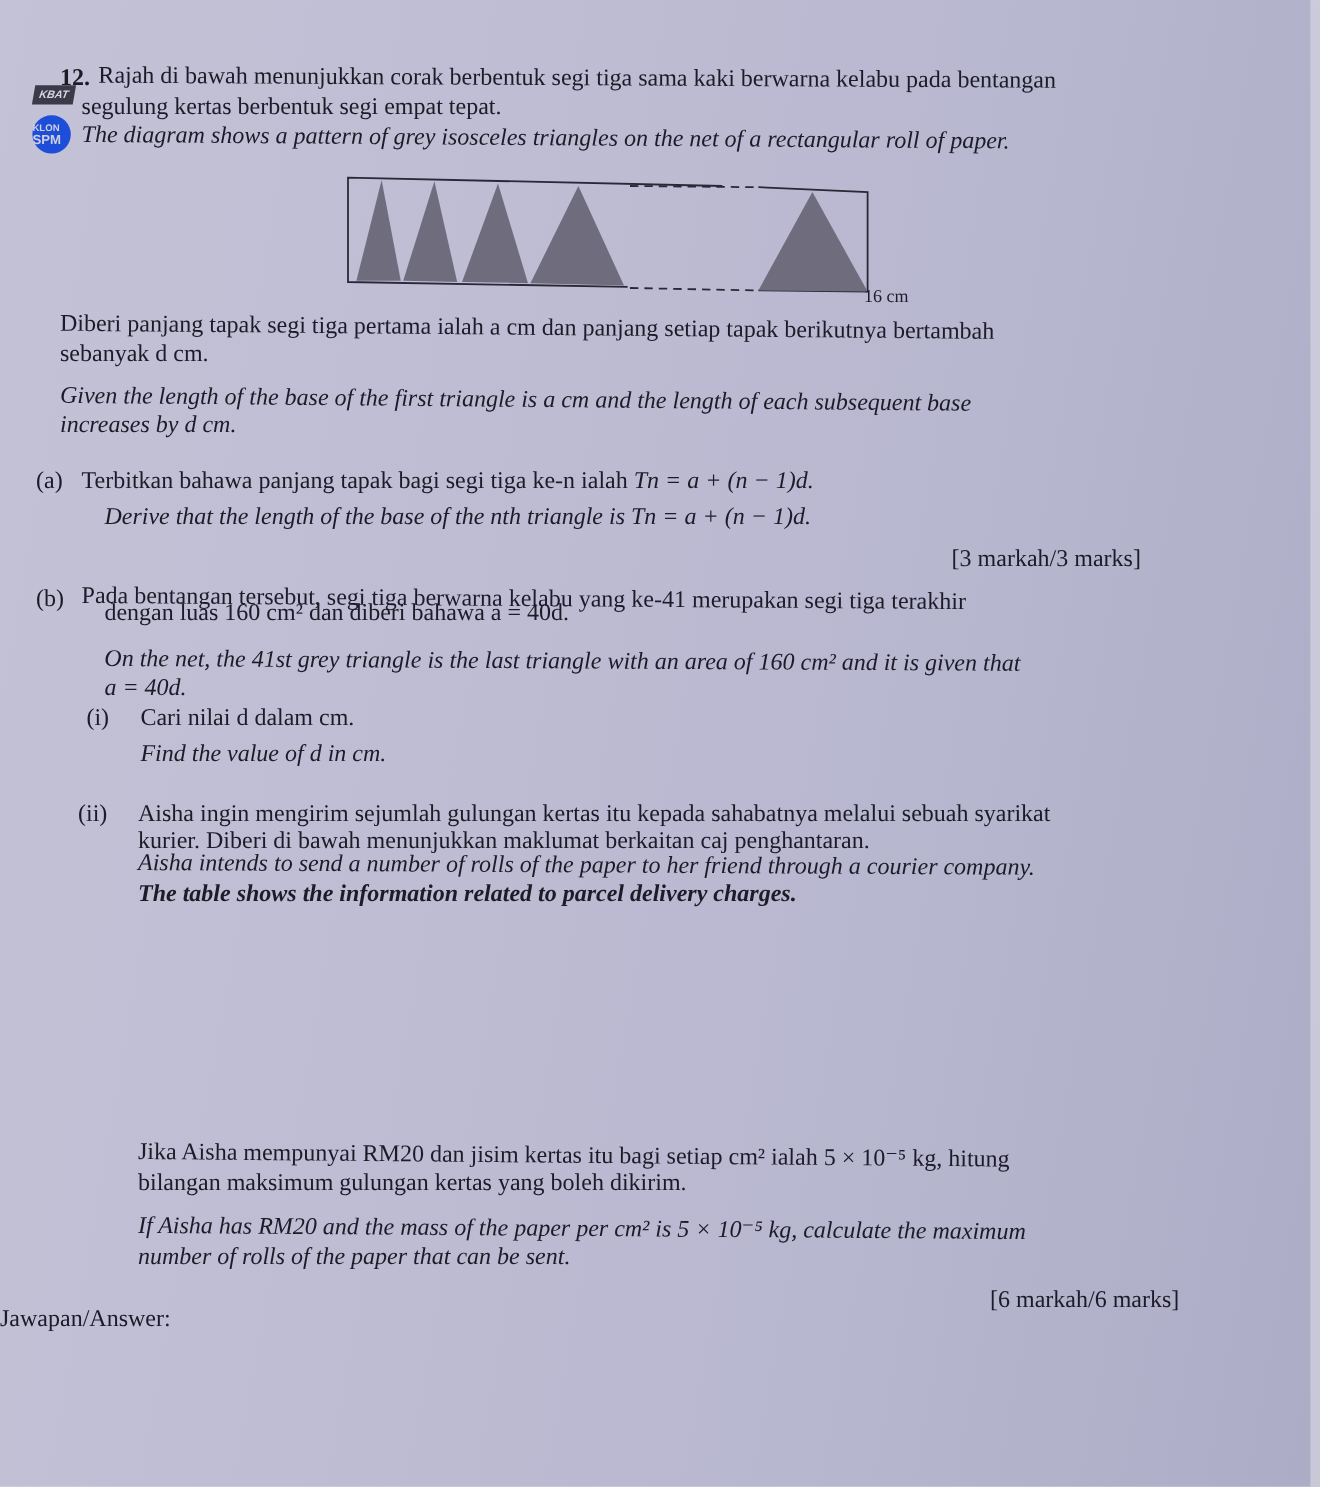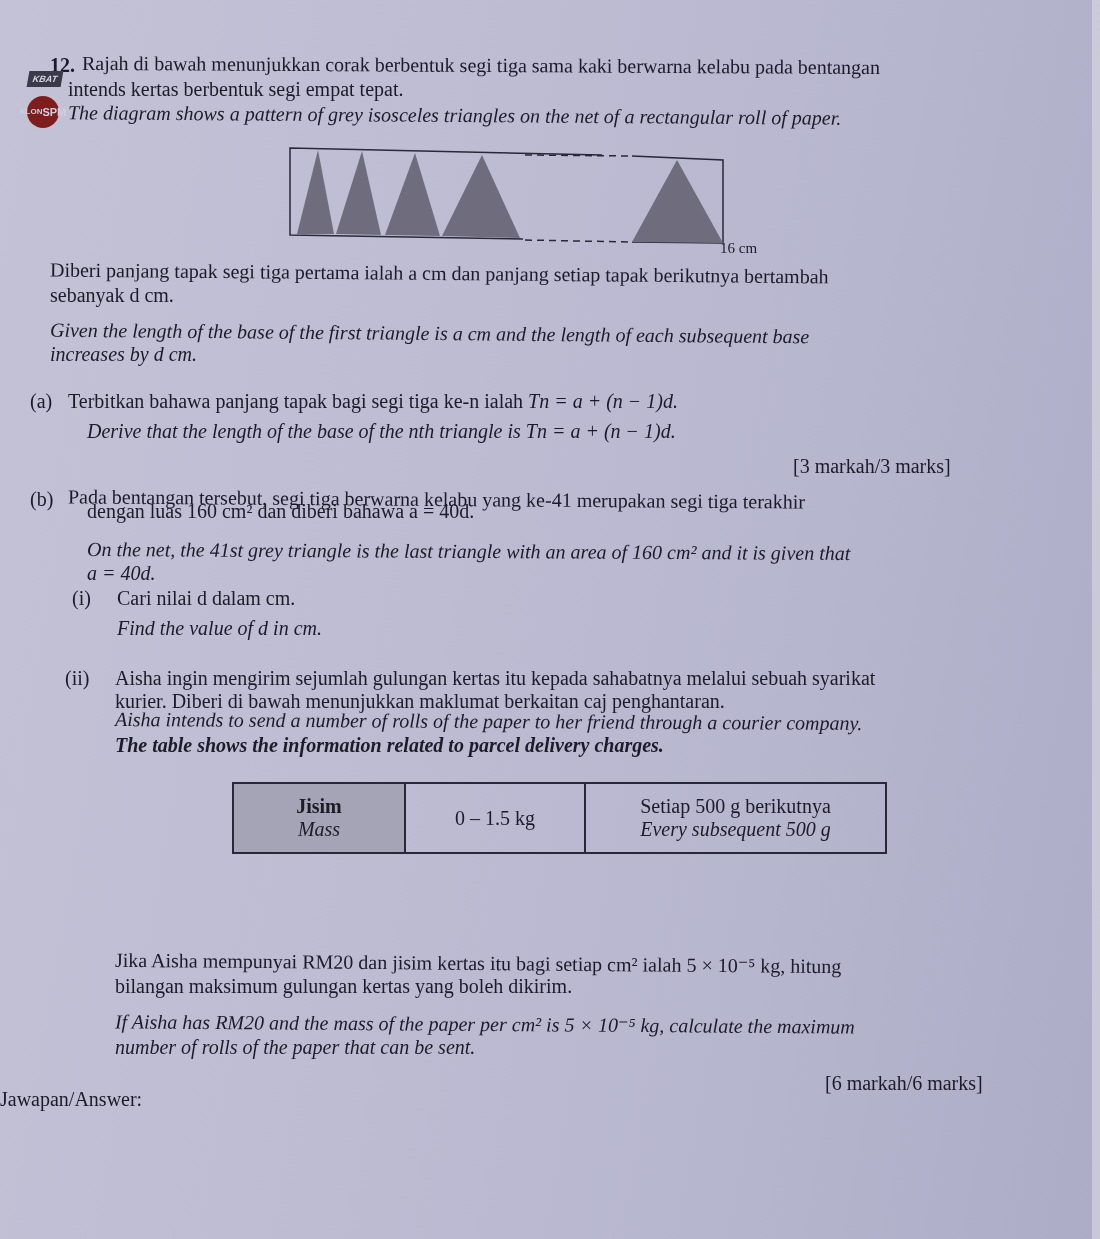--- a/index.html
+++ b/index.html
@@ -6,23 +6,23 @@
   body{width:1100px;height:1239px;overflow:hidden;position:relative;
     background:linear-gradient(100deg,#c3c2d6 0%,#bdbcd3 40%,#b7b6cf 70%,#adacc6 100%);
     font-family:"Liberation Serif","DejaVu Serif",serif;color:#1d1b28;}
   .abs{position:absolute;white-space:nowrap;}
   .t{font-size:20px;line-height:22px;}
   .b{font-weight:bold;}
   .i{font-style:italic;}
   .badge-kbat{position:absolute;left:27px;left:28px;top:71px;width:34px;height:16px;background:#3b3a48;color:#d5d4e4;
     font-size:9px;font-weight:bold;font-style:italic;display:flex;align-items:center;justify-content:center;
     transform:skewX(-10deg);font-family:"Liberation Sans",sans-serif;}
-  .badge-spm{position:absolute;left:27px;top:96px;width:32px;height:32px;border-radius:50%;background:#7f1d1d;
-    color:#d0cfe0;font-family:"Liberation Sans",sans-serif;font-weight:bold;display:flex;
-    align-items:center;justify-content:center;line-height:10px;}
+  .badge-spm{position:absolute;left:27px;top:96px;width:32px;height:32px;border-radius:50%;background:#1d4ed8;
+    color:#d0cfe0;font-family:"Liberation Sans",sans-serif;font-weight:bold;display:flex;flex-direction:column;
+    align-items:flex-start;justify-content:center;line-height:10px;}
   .badge-spm span:first-child{font-size:8px;}
   .badge-spm span:last-child{font-size:11px;}
   .diagram{position:absolute;left:280px;top:142px;width:500px;height:110px;}
   table.rates{position:absolute;left:232px;top:782px;width:655px;border-collapse:collapse;
     font-size:20px;text-align:center;}
   table.rates td{border:2px solid #2a2836;padding:0;}
   table.rates td.hd{background:#a5a3b6;font-weight:bold;width:170px;}
   table.rates tr:first-child td{height:66px;}
   table.rates tr:last-child td{height:68px;}
   .rb{position:absolute;right:0;top:0;width:8px;height:1239px;background:#e3e3ec;opacity:.5;}
@@ -30,21 +30,21 @@
 </head>
 <body>
 
 <div class="rb"></div>
 
 <div class="abs t b" style="left:50px;top:54px;">12.</div>
 <div class="abs t" style="left:82px;top:54px;transform:rotate(0.3deg);">Rajah di bawah menunjukkan corak berbentuk segi tiga sama kaki berwarna kelabu pada bentangan</div>
 <div class="badge-kbat">
     <span>KBAT</span>
   </div>
-<div class="abs t" style="left:68px;top:78px;">intends kertas berbentuk segi empat tepat.</div>
+<div class="abs t" style="left:68px;top:78px;">segulung kertas berbentuk segi empat tepat.</div>
 <div class="badge-spm">
     <span>KLON</span>
     <span>SPM</span>
   </div>
 <div class="abs t i" style="left:68px;top:104px;transform:rotate(0.4deg);">The diagram shows a pattern of grey isosceles triangles on the net of a rectangular roll of paper.</div>
 
 <svg class="diagram" viewBox="0 0 500 110">
   <polyline points="322,13 10,6 10,93 243,97" fill="none" stroke="#2a2836" stroke-width="1.5"></polyline>
   <line x1="245" y1="13" x2="350" y2="14" stroke="#2a2836" stroke-width="1.5" stroke-dasharray="7,5"></line>
   <line x1="245" y1="98" x2="350" y2="100" stroke="#2a2836" stroke-width="1.5" stroke-dasharray="7,5"></line>
@@ -78,31 +78,20 @@
 <div class="abs t i" style="left:117px;top:617px;">Find the value of d in cm.</div>
 
 <div class="abs t" style="left:65px;top:667px;">(ii)</div>
 <div class="abs t" style="left:115px;top:667px;">Aisha ingin mengirim sejumlah gulungan kertas itu kepada sahabatnya melalui sebuah syarikat</div>
 <div class="abs t" style="left:115px;top:690px;">kurier. Diberi di bawah menunjukkan maklumat berkaitan caj penghantaran.</div>
 <div class="abs t i" style="left:115px;top:710px;transform:rotate(0.3deg);">Aisha intends to send a number of rolls of the paper to her friend through a courier company.</div>
 <div class="abs t i" style="left:115px;top:734px;font-weight:bold;">The table shows the information related to parcel delivery charges.</div>
 
 <table class="rates">
   <tbody>
-      <tr>
-    <td class="hd">
-          <div>Jisim</div>
-          <div class="i" style="font-weight:normal">Mass</div>
-        </td>
-    <td style="width:178px">0 – 1.5 kg</td>
-    <td>
-          <div>Setiap 500 g berikutnya</div>
-          <div class="i">Every subsequent 500 g</div>
-        </td>
-  </tr>
 </tbody>
   </table>
 
 <div class="abs t" style="left:115px;top:952px;transform:rotate(0.5deg);">Jika Aisha mempunyai RM20 dan jisim kertas itu bagi setiap cm² ialah 5 × 10⁻⁵ kg, hitung</div>
 <div class="abs t" style="left:115px;top:975px;">bilangan maksimum gulungan kertas yang boleh dikirim.</div>
 <div class="abs t i" style="left:115px;top:1013px;transform:rotate(0.4deg);">If Aisha has RM20 and the mass of the paper per cm² is 5 × 10⁻⁵ kg, calculate the maximum</div>
 <div class="abs t i" style="left:115px;top:1036px;">number of rolls of the paper that can be sent.</div>
 
 <div class="abs t" style="left:825px;top:1072px;">[6 markah/6 marks]</div>
 <div class="abs t" style="left:0px;top:1088px;">Jawapan/Answer:</div>

